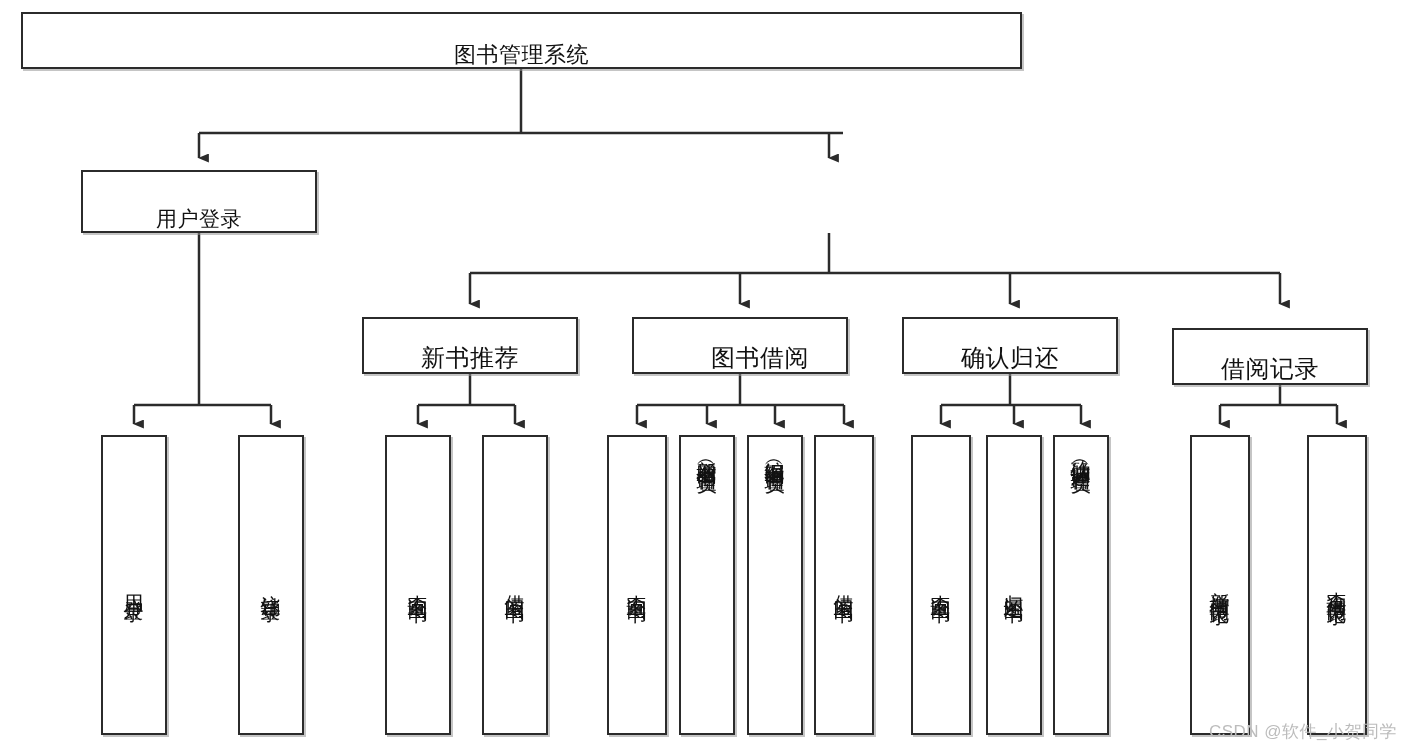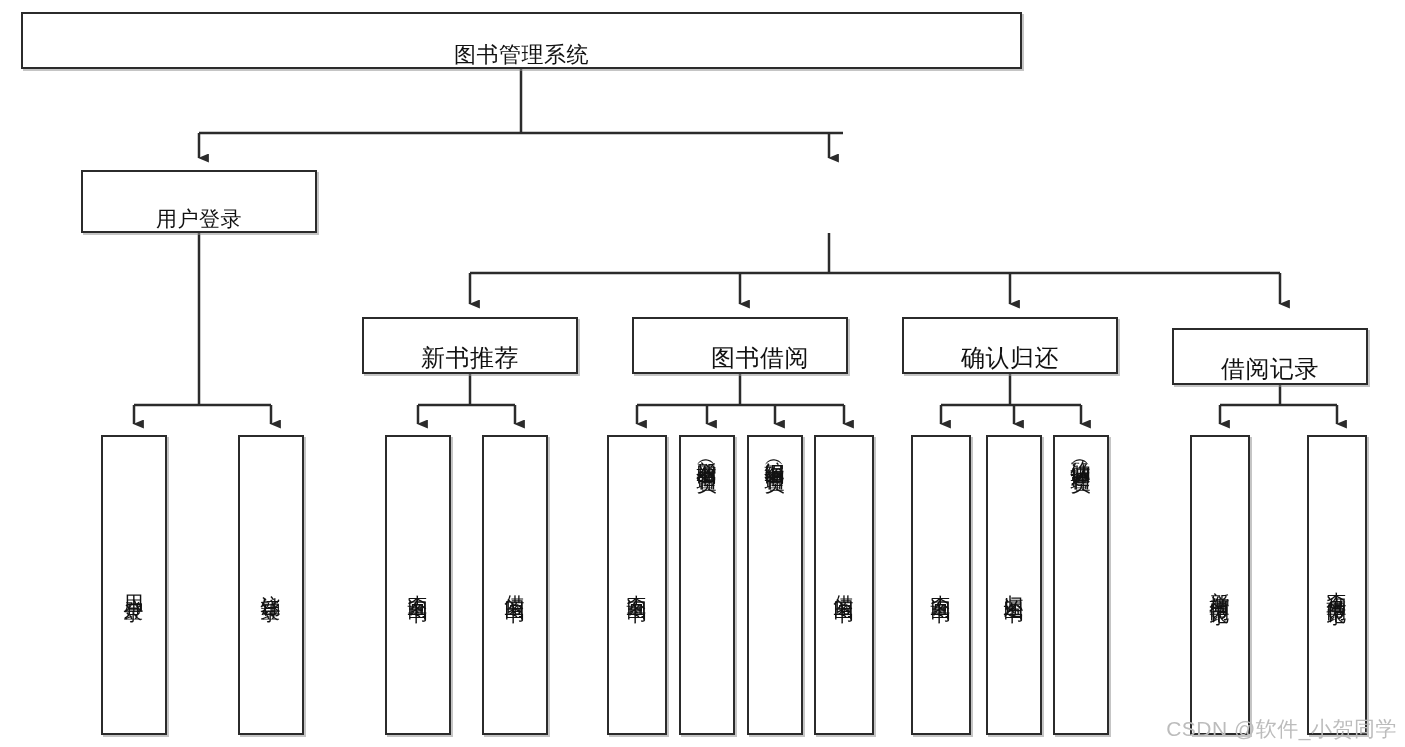--- a/index.html
+++ b/index.html
@@ -65,21 +65,21 @@
   .node.leaf.tall .node-label { letter-spacing: 2px; }
   
   .node.leaf.centered {
     align-items: center;
     padding-top: 0;
   }
   #watermark {
     position: absolute;
     right: 8px;
     bottom: 4px;
-    font-size: 21px;
+    font-size: 17px;
     color: #bcbcbc;
     letter-spacing: 0.5px;
     z-index: 3;
     white-space: nowrap;
   }
 </style>
 </head>
 <body>
 
 <div id="diagram">

